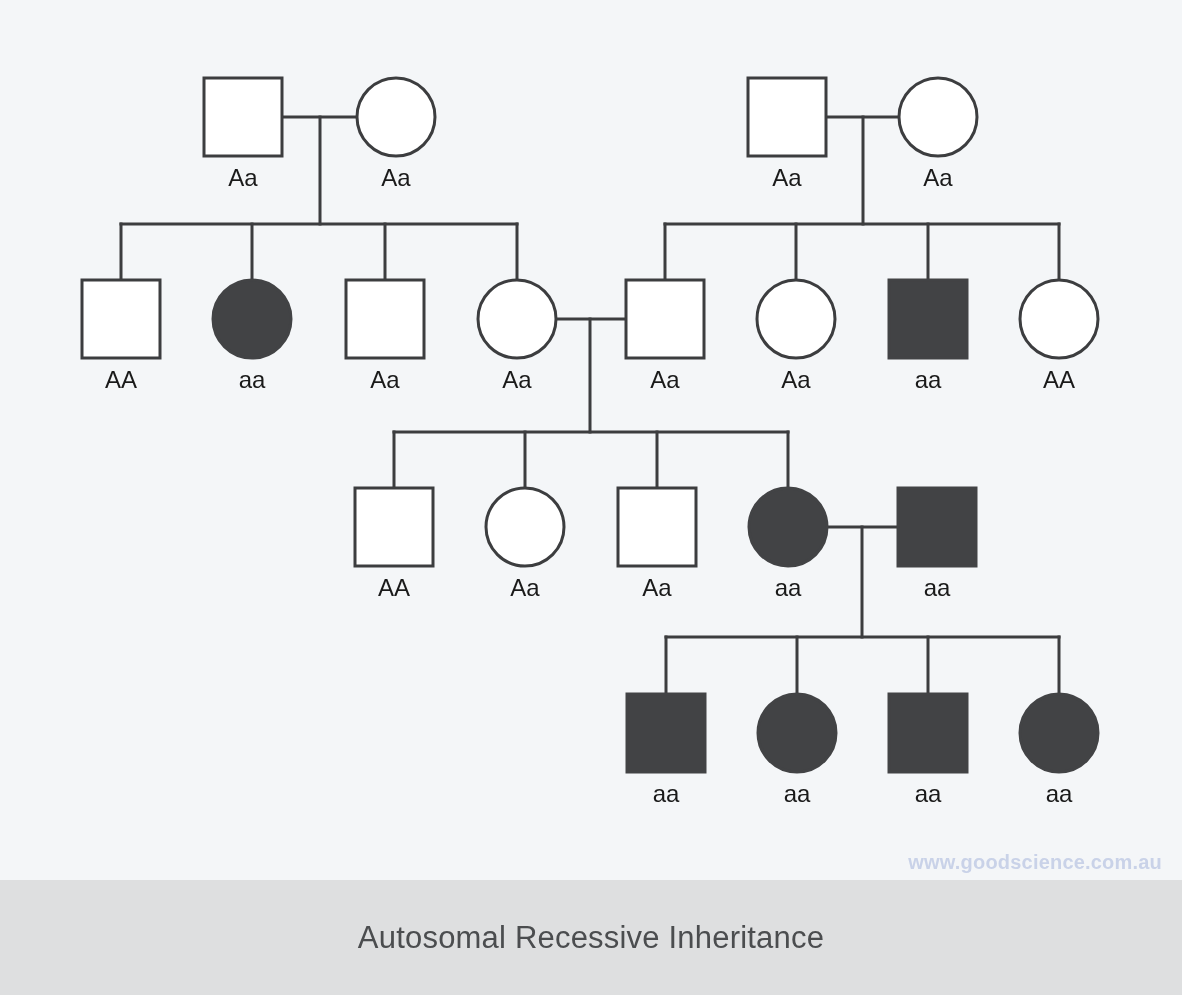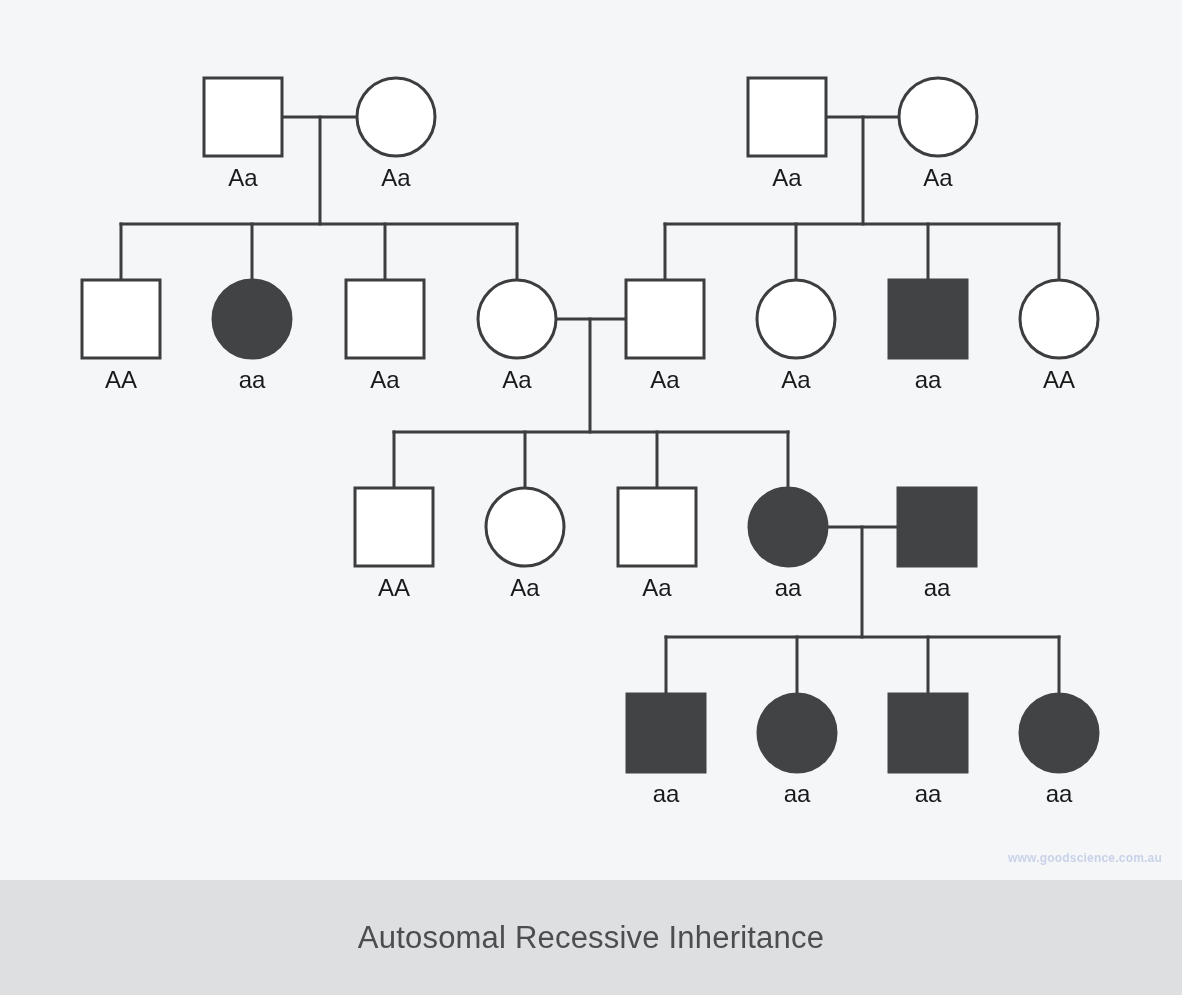--- a/index.html
+++ b/index.html
@@ -24,21 +24,21 @@
     left: 0;
     top: 0;
     width: 1182px;
     height: 880px;
     display: block;
   }
   #watermark {
     position: absolute;
     right: 20px;
     top: 851px;
-    font-size: 12px;
+    font-size: 20px;
     font-weight: bold;
     letter-spacing: 0.2px;
     color: #c9d2e8;
     font-family: "Liberation Sans", "DejaVu Sans", sans-serif;
     white-space: nowrap;
   }
   #footer-band {
     position: absolute;
     left: 0;
     top: 880px;

